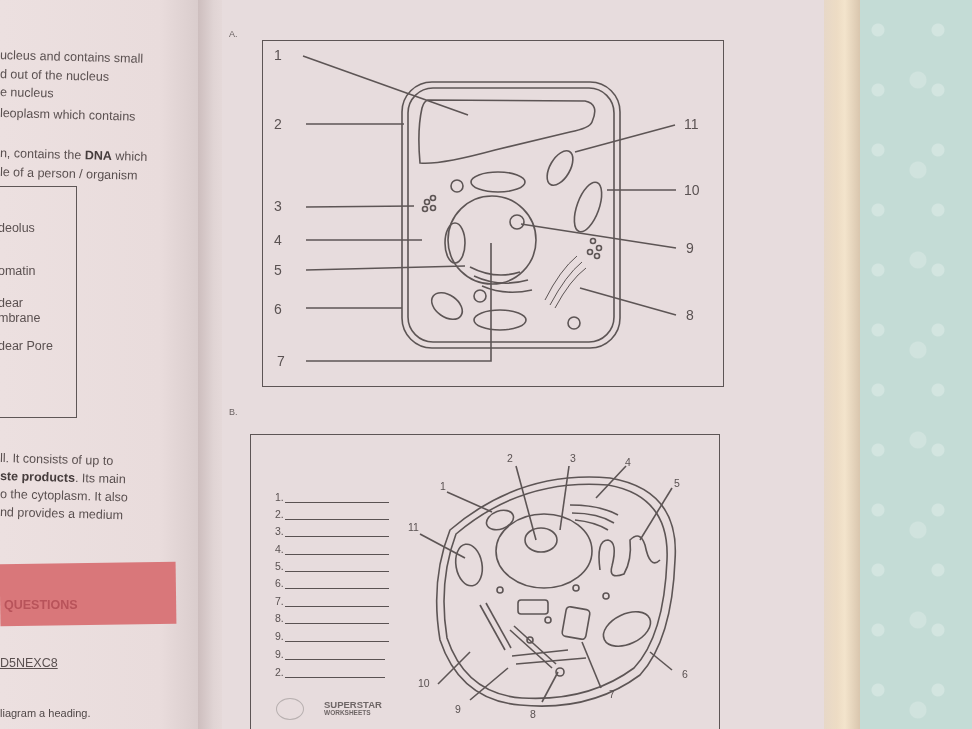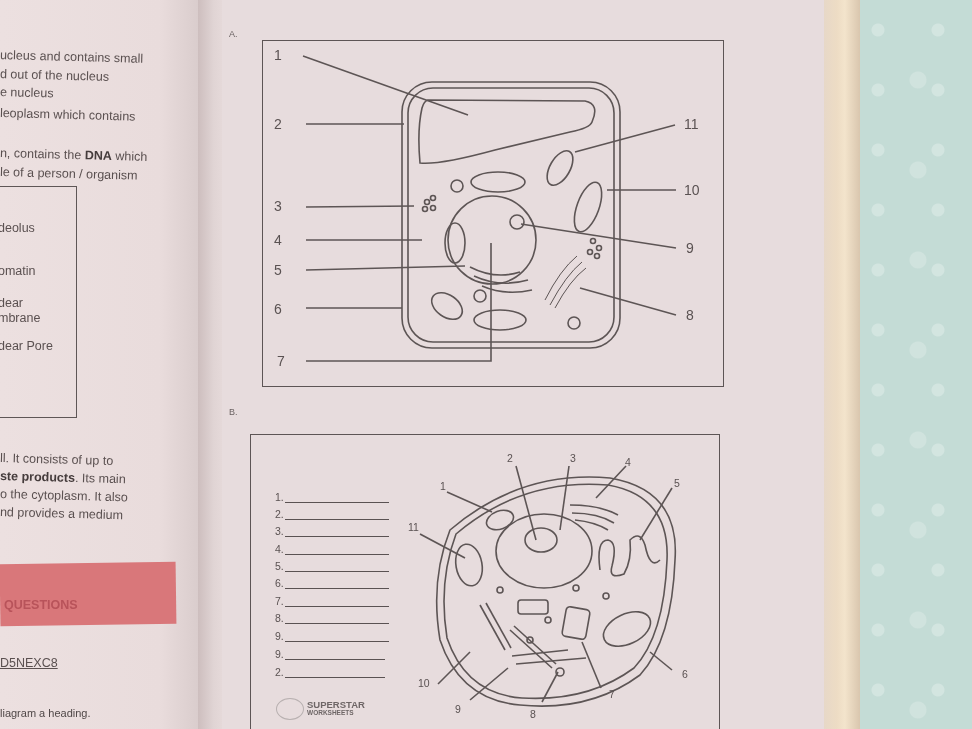--- a/index.html
+++ b/index.html
@@ -56,21 +56,21 @@
   .diagram-box {
     position:absolute; border:1.5px solid #5d5555;
   }
   .lbl-num { position:absolute; color:#5a5252; font-size:14px; }
   .lbl-num-sm { position:absolute; color:#5a5252; font-size:10.5px; }
   .answer-line {
     position:absolute; left:275px; font-size:10.5px; color:#5a5252;
     display:flex; align-items:flex-end;
   }
   .answer-line .blank { border-bottom:1.3px solid #5a5252; margin-left:1px; height:10px; }
-  .logo { position:absolute; left:276px; top:698px; display:flex; align-items:center; gap:3px; }
+  .logo { position:absolute; left:276px; top:698px; display:flex; align-items:center; gap:20px; }
   .logo-circle { width:26px; height:20px; border-radius:50%; border:1.5px solid #b8b0b0; }
   .logo-text { line-height:8px; color:#6e6666; font-weight:bold; }
   .logo-text .l1 { font-size:9.5px; display:block; }
   .logo-text .l2 { font-size:6.5px; display:block; }
   svg { position:absolute; left:0; top:0; }
 </style>
 </head>
 <body>
 
 <div class="bg-cloth"></div>

